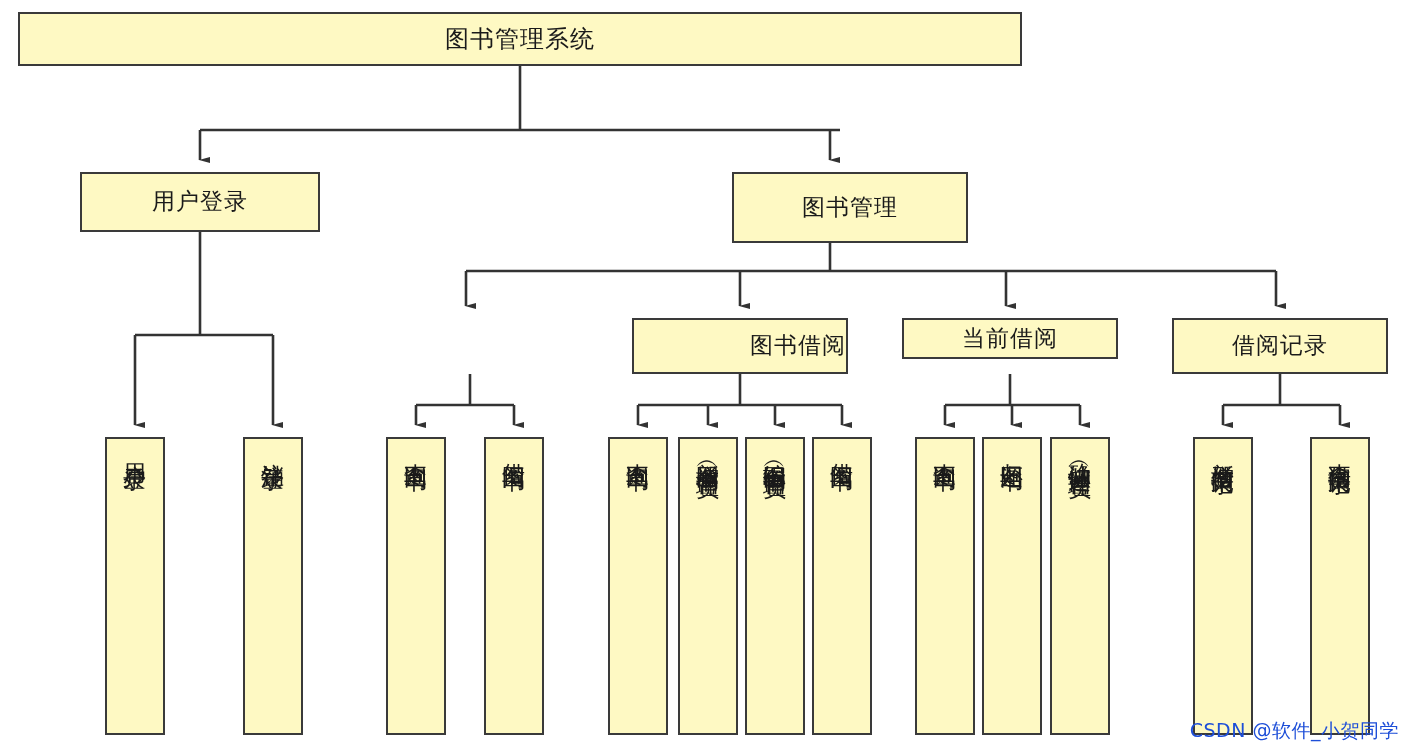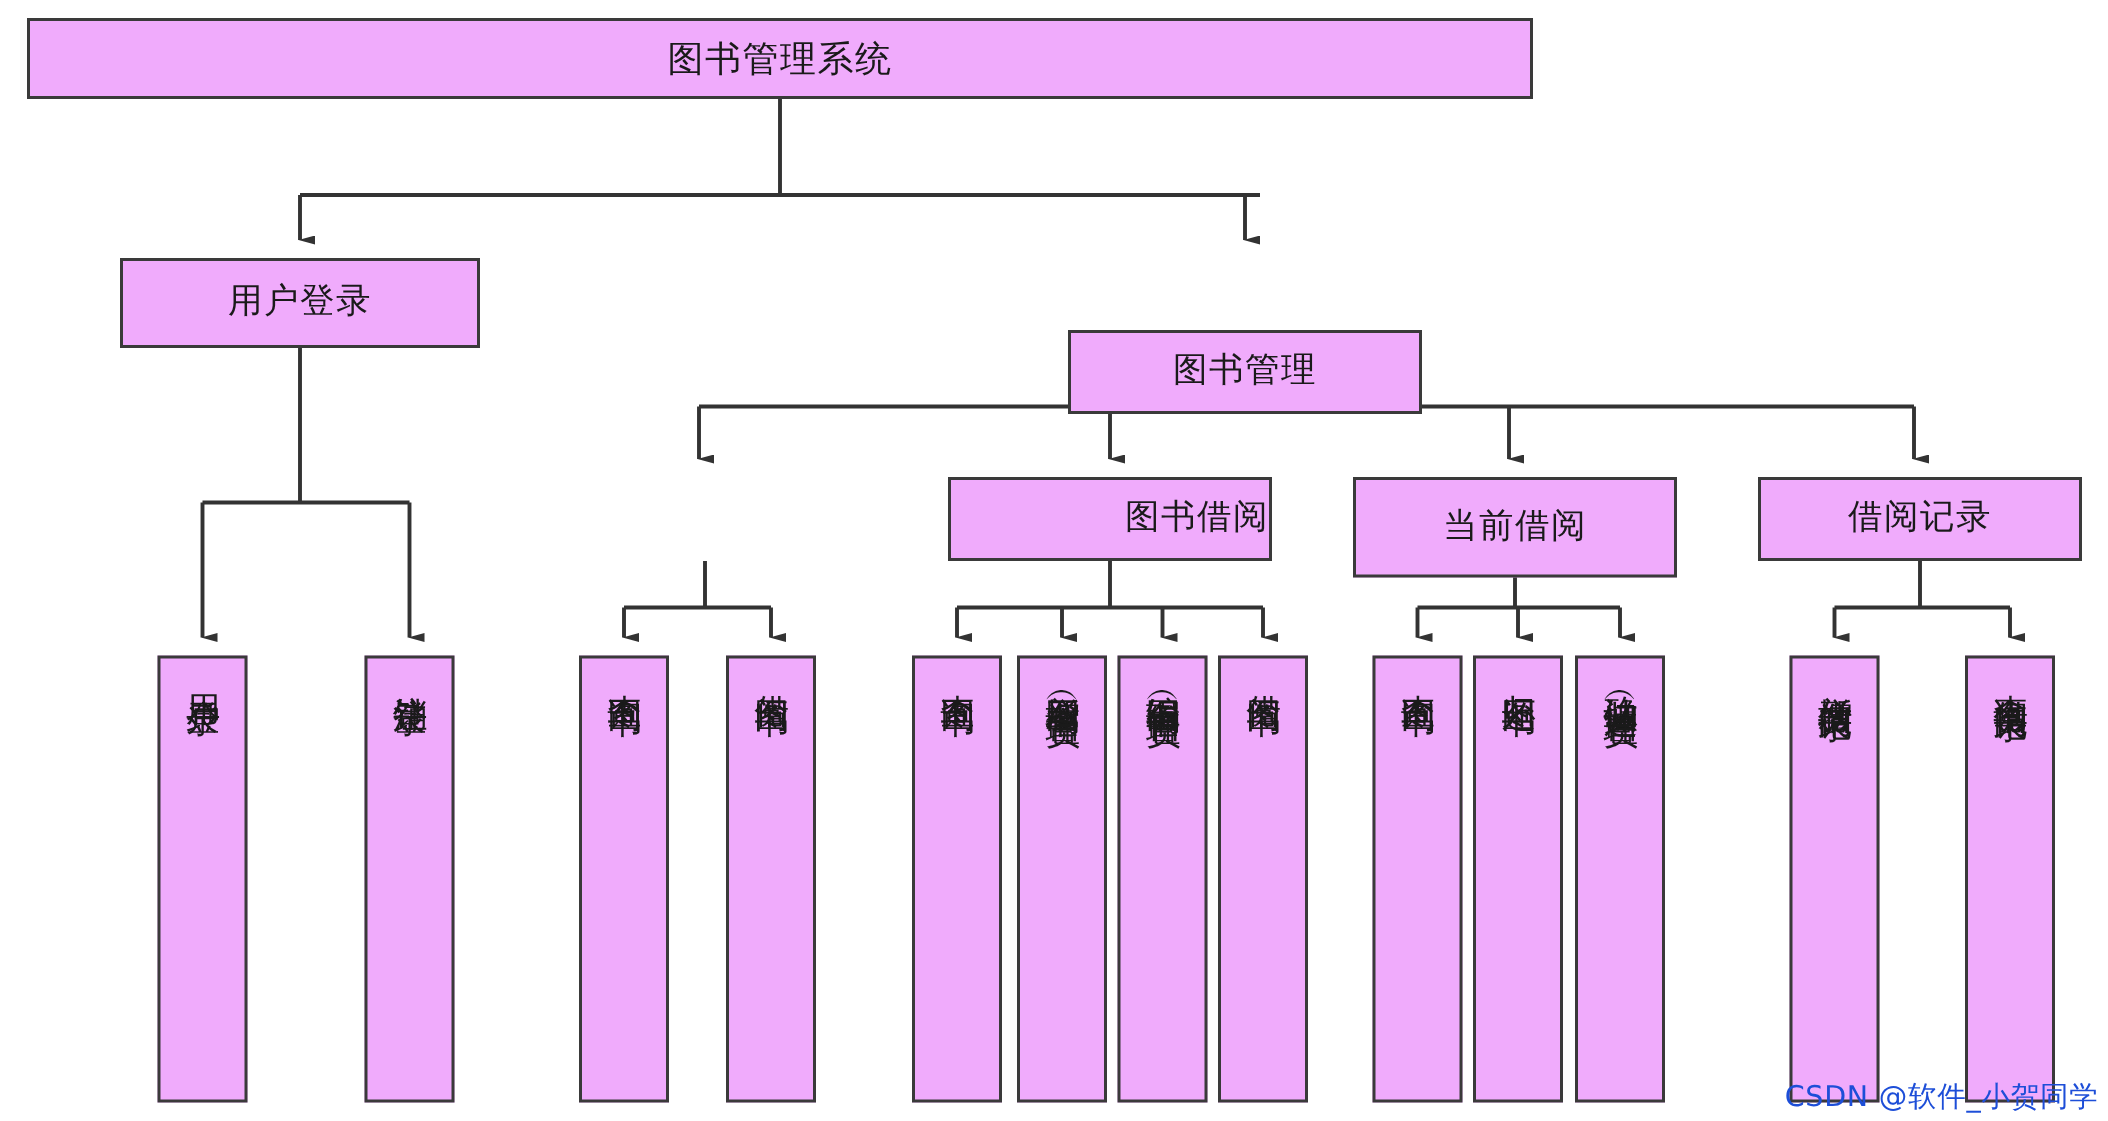--- a/index.html
+++ b/index.html
@@ -21,21 +21,21 @@
     position: absolute;
     left: 0;
     top: 0;
     width: 1405px;
     height: 747px;
   }
   .node {
     position: absolute;
     box-sizing: border-box;
     border: 2px solid #3a3a3a;
-    background: #f0abfc;
+    background: #fef9c3;
     color: #1a1a1a;
     display: flex;
     align-items: center;
     justify-content: center;
     text-align: center;
     z-index: 2;
   }
   .node.h {
     font-size: 23px;
     line-height: 1.2;
@@ -125,28 +125,28 @@
     </g>
   </svg>
 
   <div class="node h root" style="left:18px; top:12px; width:1004px; height:54px;">
     <span>图书管理系统</span>
   </div>
 
   <div class="node h" style="left:80px; top:172px; width:240px; height:60px;">
     <span>用户登录</span>
   </div>
-  <div class="node h" style="left:712px; top:172px; width:236px; height:56px;margin-top:48px;">
+  <div class="node h" style="left:732px; top:172px; width:236px; height:71px;">
     <span>图书管理</span>
   </div>
 
   <div class="node h" style="left:632px; top:318px; width:216px; height:56px;justify-content:flex-end;">
     <span>图书借阅</span>
   </div>
-  <div class="node h" style="left:902px; top:318px; width:216px; height:67px;justify-content:center;">
+  <div class="node h" style="left:902px; top:318px; width:216px; height:41px;justify-content:center;">
     <span>当前借阅</span>
   </div>
   <div class="node h" style="left:1172px; top:318px; width:216px; height:56px;">
     <span>借阅记录</span>
   </div>
 
   <div class="node v" style="left:105px; top:437px; width:60px; height:298px;">
     <span class="vtext">用户登录</span>
   </div>
   <div class="node v" style="left:243px; top:437px; width:60px; height:298px;">

